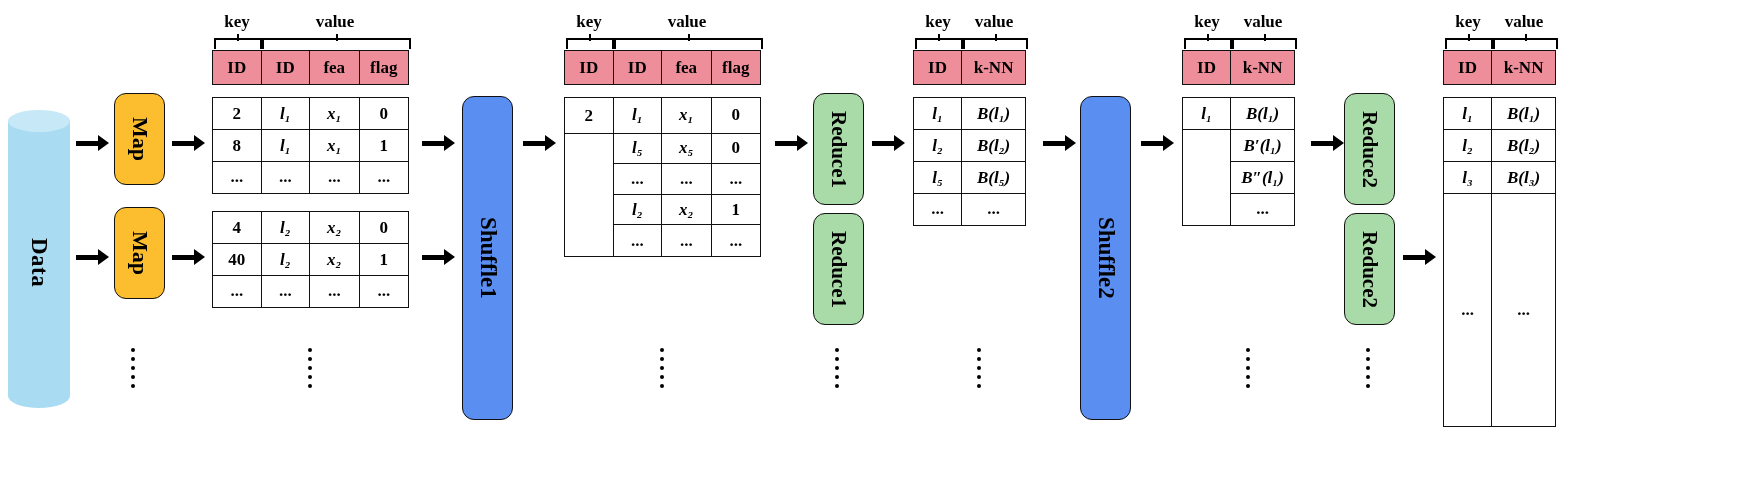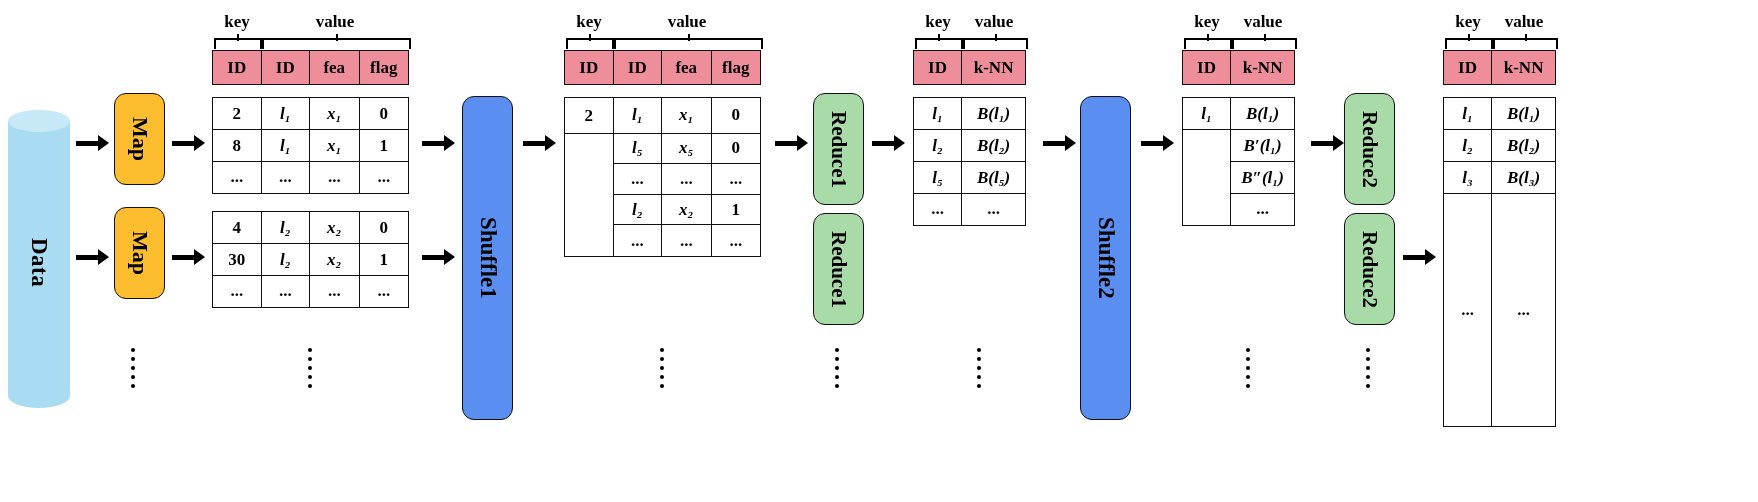--- a/index.html
+++ b/index.html
@@ -134,21 +134,21 @@
     <div class="col" style="width:49px">
       <div class="cell" style="height:32px">0</div>
       <div class="cell" style="height:32px">1</div>
       <div class="cell" style="height:30px">...</div>
     </div>
   </div>
 
   <div class="tbl" style="left:212px;top:211px;width:197px;height:97px;">
     <div class="col" style="width:49px">
       <div class="cell" style="height:32px">4</div>
-      <div class="cell" style="height:32px">30</div>
+      <div class="cell" style="height:32px">40</div>
       <div class="cell" style="height:30px">...</div>
     </div>
     <div class="col" style="width:49px">
       <div class="cell it" style="height:32px">l₂</div>
       <div class="cell it" style="height:32px">l₂</div>
       <div class="cell" style="height:30px">...</div>
     </div>
     <div class="col" style="width:50px">
       <div class="cell it" style="height:32px">x₂</div>
       <div class="cell it" style="height:32px">x₂</div>

